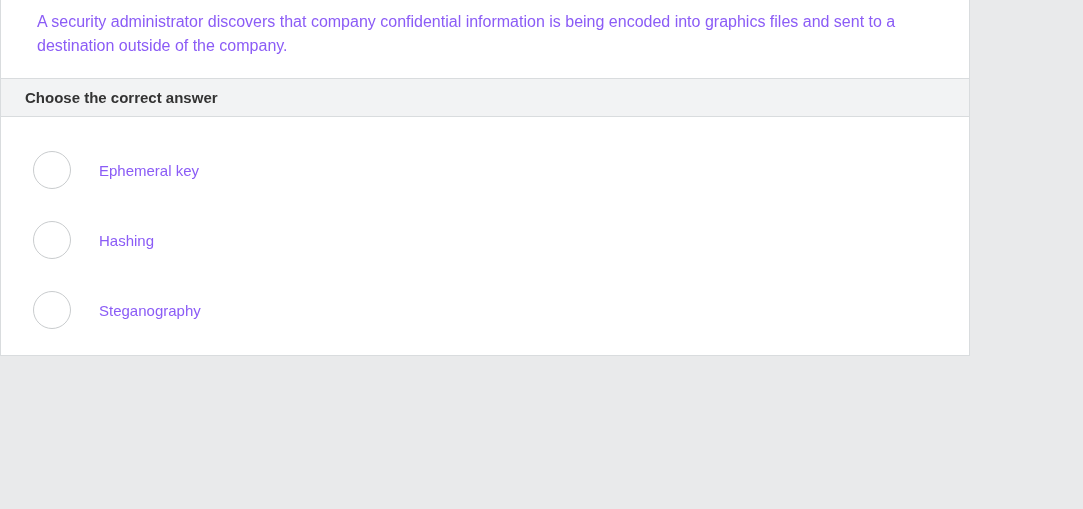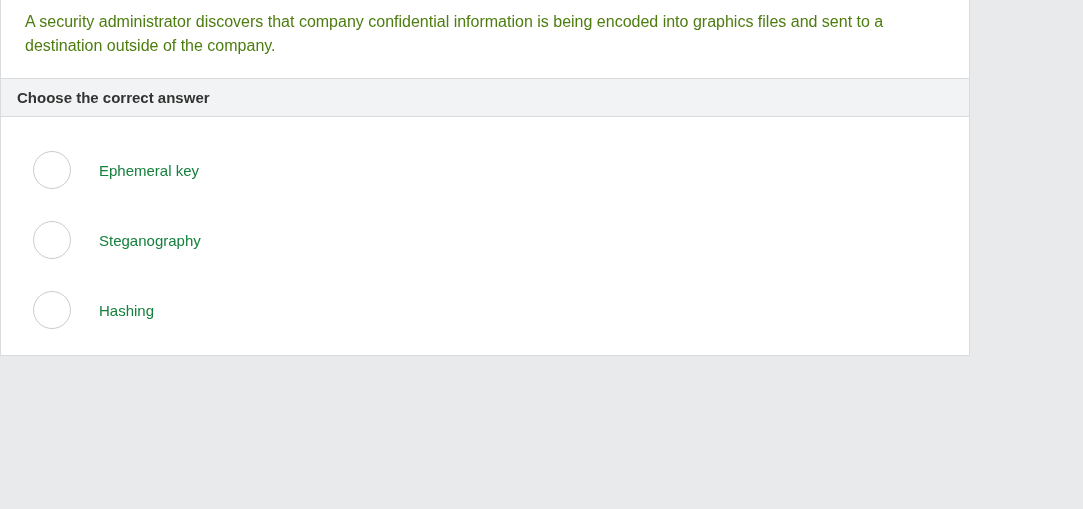--- a/index.html
+++ b/index.html
@@ -19,32 +19,33 @@
       width: 970px;
       margin-left: 0;
       border: 1px solid #d9dcde;
       border-top: none;
     }
     .question-block {
       padding: 10px 24px 20px 24px;
     }
     .question-text {
       font-size: 16px;
-      color: #4d7c0f;
+      color: #8b5cf6;
       line-height: 1.5;
       font-weight: 400;
+      margin-left: 12px;
     }
     .question-text p + p {
       margin-top: 18px;
     }
     .instruction-bar {
       background: #f2f3f4;
       border-top: 1px solid #d9dcde;
       border-bottom: 1px solid #d9dcde;
-      padding: 10px 16px;
+      padding: 10px 24px;
       font-size: 15px;
       font-weight: 600;
       color: #333;
     }
     .options {
       padding: 18px 24px 10px 24px;
     }
     .option {
       display: flex;
       align-items: center;
@@ -56,40 +57,40 @@
       height: 38px;
       border: 1px solid #c9ccce;
       border-radius: 50%;
       background: #ffffff;
       flex-shrink: 0;
       margin-right: 28px;
       margin-left: 8px;
     }
     .option-label {
       font-size: 15px;
-      color: #15803d;
+      color: #8b5cf6;
     }
   </style>
 </head>
 <body>
 
 <div class="card">
   <div class="question-block">
     <div class="question-text">
       <p>A security administrator discovers that company confidential information is being encoded into graphics files and sent to a destination outside of the company.</p>
     </div>
   </div>
   <div class="instruction-bar">Choose the correct answer</div>
   <div class="options">
     <div class="option">
       <div class="radio"></div>
       <div class="option-label">Ephemeral key</div>
     </div>
     <div class="option">
       <div class="radio"></div>
-      <div class="option-label">Steganography</div>
+      <div class="option-label">Hashing</div>
     </div>
     <div class="option">
       <div class="radio"></div>
-      <div class="option-label">Hashing</div>
+      <div class="option-label">Steganography</div>
     </div>
   </div>
 </div>
 
 </body></html>

